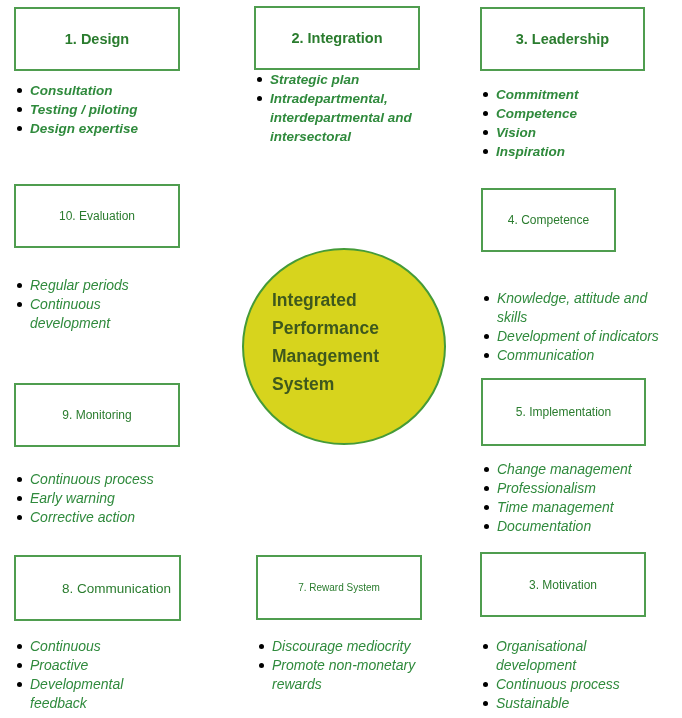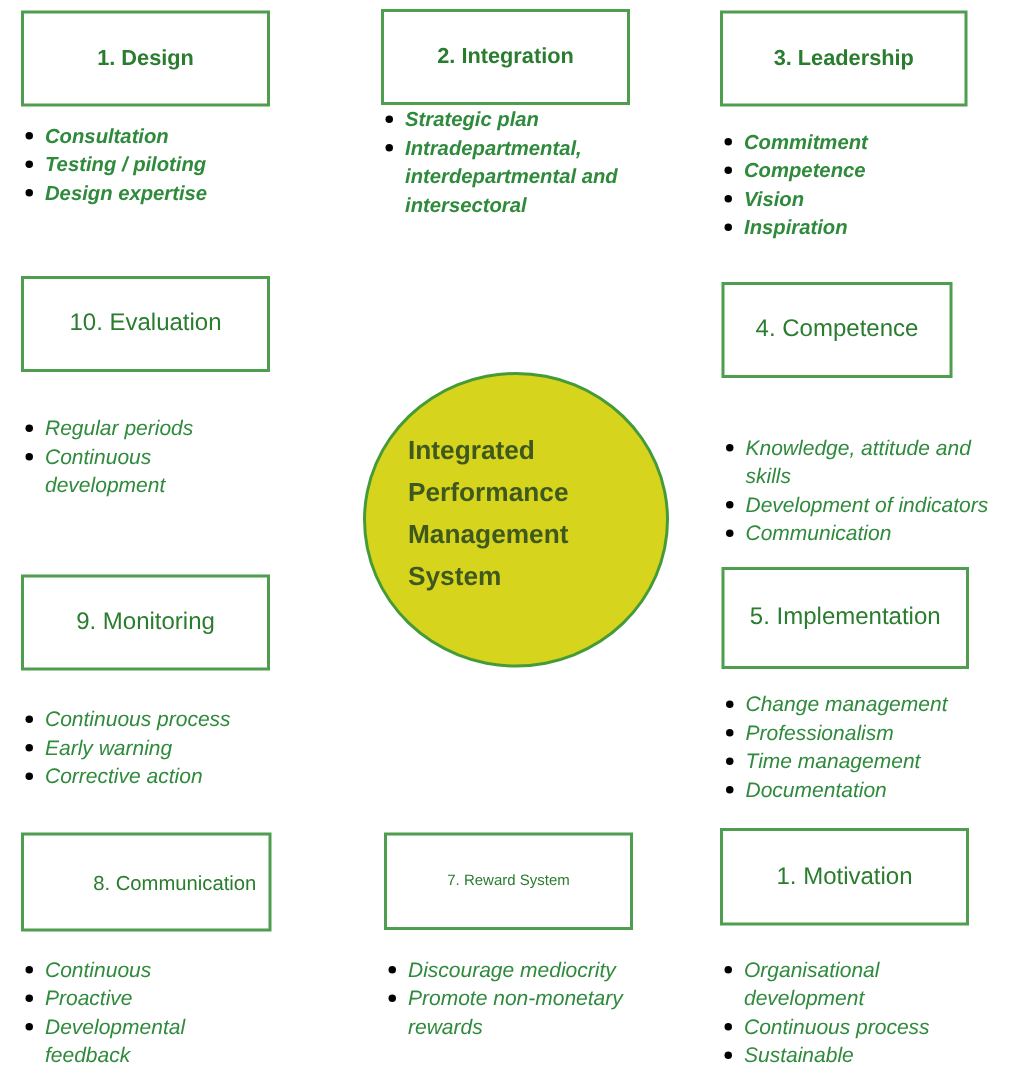--- a/index.html
+++ b/index.html
@@ -47,29 +47,29 @@
   .blist li::before{
     content:"";
     position:absolute;left:3px;top:7px;
     width:5px;height:5px;border-radius:50%;
     background:var(--dot);
   }
   
   .calib .title{font-weight:700;font-size:14.5px;}
   .calib .blist{font-size:13.5px;font-weight:700;}
   
-  .arial .title{font-weight:400;font-size:16px;}
+  .arial .title{font-weight:400;font-size:12px;}
   .arial .blist{font-size:14px;font-weight:400;}
 
   
   .s1{left:14px;top:7px;}   .s1 .tbox{width:166px;height:64px;} .s1 .blist{margin-top:10px;}
   .s2{left:254px;top:6px;}  .s2 .tbox{width:166px;height:64px;} .s2 .blist{}
   .s3{left:480px;top:7px;}  .s3 .tbox{width:165px;height:64px;} .s3 .blist{margin-top:14px;}
   .s10{left:14px;top:184px;}.s10 .tbox{width:166px;height:64px;}.s10 .blist{margin-top:28px;}
-  .s4{left:481px;top:188px;}.s4 .tbox{width:154px;height:64px;} .s4 .blist{margin-top:37px;}
+  .s4{left:481px;top:188px;}.s4 .tbox{width:135px;height:64px;} .s4 .blist{margin-top:37px;}
   .s9{left:14px;top:383px;} .s9 .tbox{width:166px;height:64px;align-items:center;} .s9 .blist{margin-top:23px;}
   .s5{left:481px;top:378px;}.s5 .tbox{width:165px;height:68px;} .s5 .blist{margin-top:14px;}
   .s8{left:14px;top:555px;} .s8 .tbox{width:167px;height:66px;padding-left:38px;} .s8 .blist{margin-top:16px;}
   .s7{left:256px;top:555px;}.s7 .tbox{width:166px;height:65px;} .s7 .blist{margin-top:17px;}
   .s6{left:480px;top:552px;}.s6 .tbox{width:166px;height:65px;} .s6 .blist{margin-top:20px;}
   .s7 .title{font-size:10px;}
   .s8 .title{font-size:13.5px;}
 
   .circle{
     position:absolute;left:242px;top:248px;
@@ -190,21 +190,21 @@
     </div>
     <ul class="blist">
         <li>Discourage mediocrity</li>
         <li>Promote non-monetary
 rewards</li>
       </ul>
   </div>
 
   <div class="section s6 arial">
     <div class="tbox">
-      <span class="title">1. Motivation</span>
+      <span class="title">3. Motivation</span>
     </div>
     <ul class="blist">
         <li>Organisational
 development</li>
         <li>Continuous process</li>
         <li>Sustainable</li>
       </ul>
   </div>
 
   <div class="circle">

